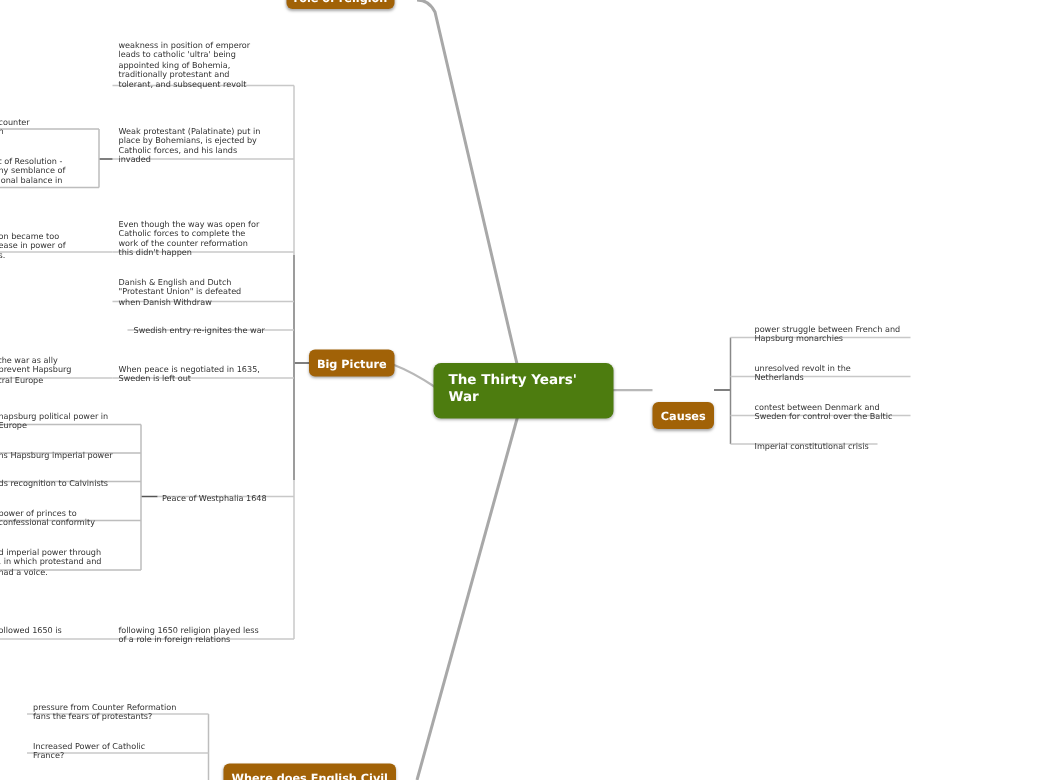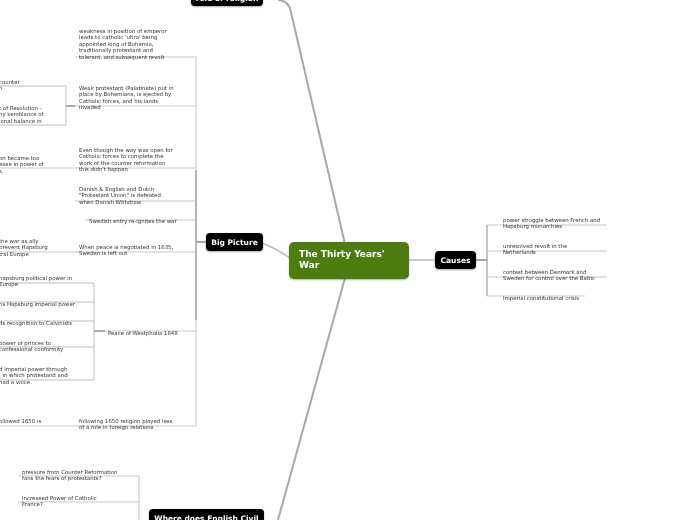--- a/index.html
+++ b/index.html
@@ -17,21 +17,21 @@
       height: 520px;
       overflow: hidden;
     }
     svg.lines {
       position: absolute;
       left: 0; top: 0;
       width: 697px; height: 520px;
     }
     .topic {
       position: absolute;
-      background: #000000;
+      background: #a16207;
       color: #ffffff;
       font-weight: bold;
       font-size: 7.5px;
       border-radius: 4px;
       box-shadow: 0 1px 2px rgba(0,0,0,0.35);
       display: flex;
       align-items: center;
       justify-content: center;
       white-space: nowrap;
     }
@@ -115,21 +115,21 @@
   </div>
 
   <div class="topic" style="left:191px; top:-10px; width:72px; height:16px;">
     <span>role of religion</span>
   </div>
 
   <div class="topic" style="left:206px; top:233px; width:57px; height:18px;">
     <span>Big Picture</span>
   </div>
 
-  <div class="topic" style="left:435px; top:251px; width:41px; height:18px;">
+  <div class="topic" style="left:435px; top:268px; width:41px; height:18px;">
     <span>Causes</span>
   </div>
 
   <div class="topic" style="left:149px; top:509px; width:115px; height:20px; align-items:flex-start; padding-top:5px; box-sizing:border-box;">
     <span>Where does English Civil</span>
   </div>
 
   <div class="leaf" style="left:503px; top:210px;">
     <span>power struggle between French and
 Hapsburg monarchies</span>

